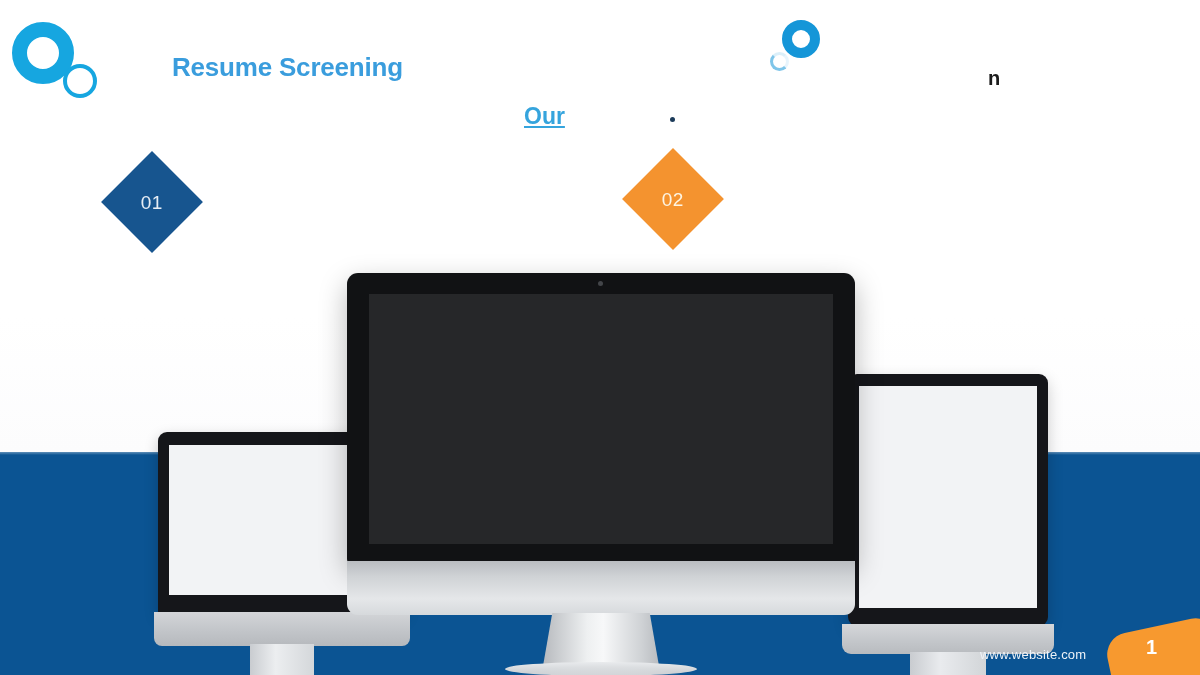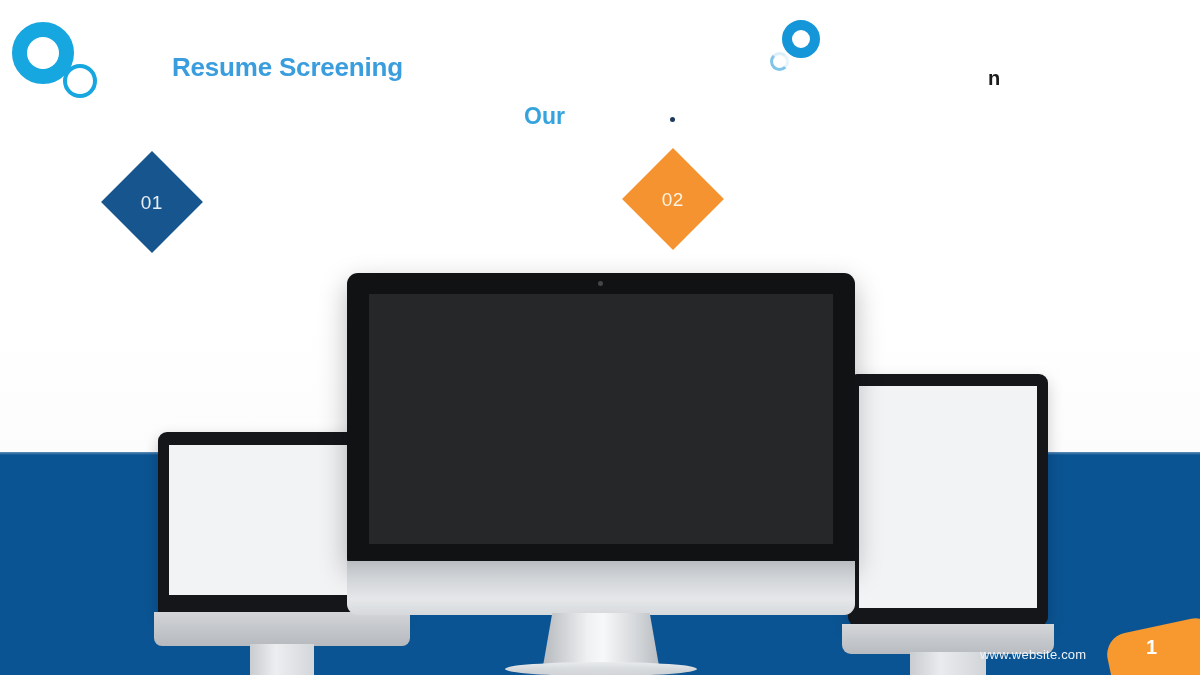--- a/index.html
+++ b/index.html
@@ -78,20 +78,21 @@
     letter-spacing: -0.2px;
     white-space: nowrap;
   }
   .subword {
     position: absolute;
     left: 524px; top: 103px;
     font-size: 23px;
     font-weight: bold;
     color: #35a4dd;
     white-space: nowrap;
+    text-decoration: underline;
   }
   .tiny-dot {
     position: absolute;
     left: 670px; top: 117px;
     width: 5px; height: 5px;
     border-radius: 50%;
     background: #1c3b5a;
   }
   .stray-letter {
     position: absolute;

